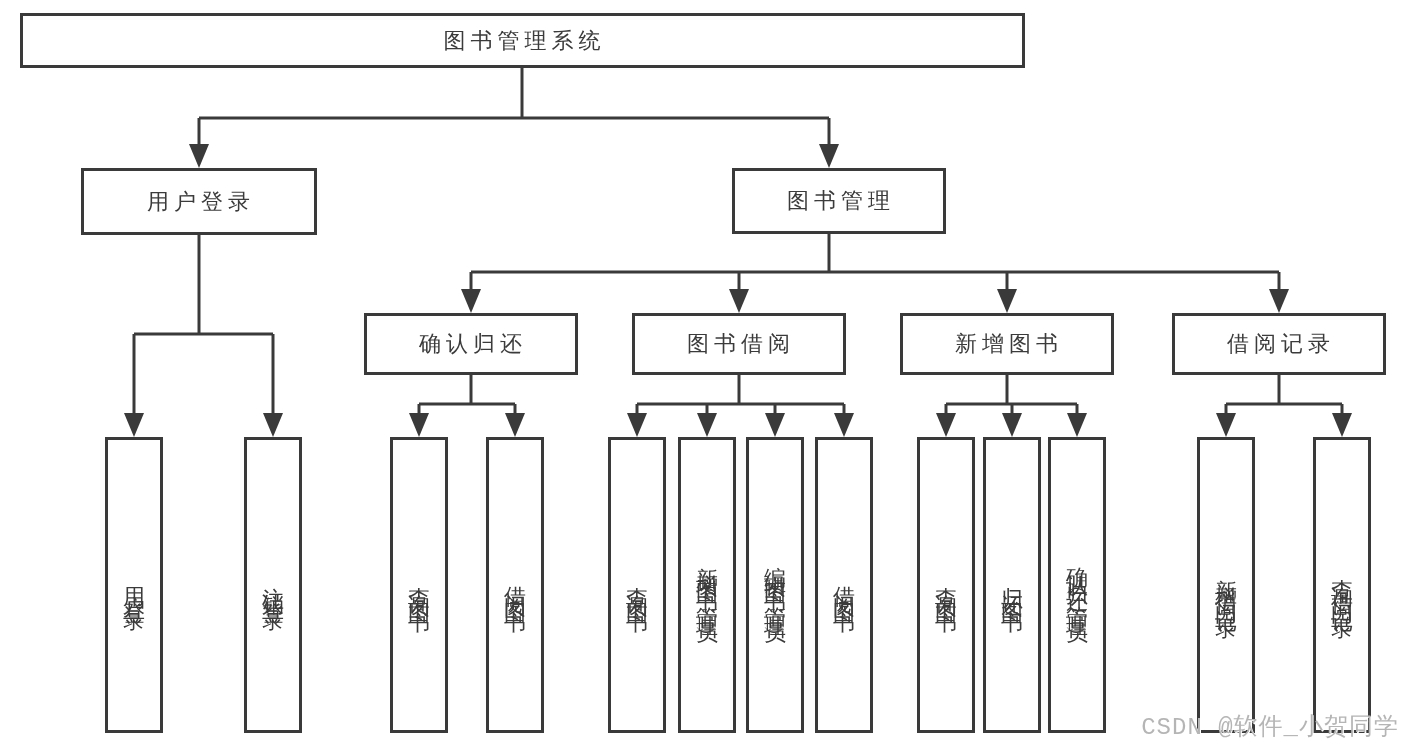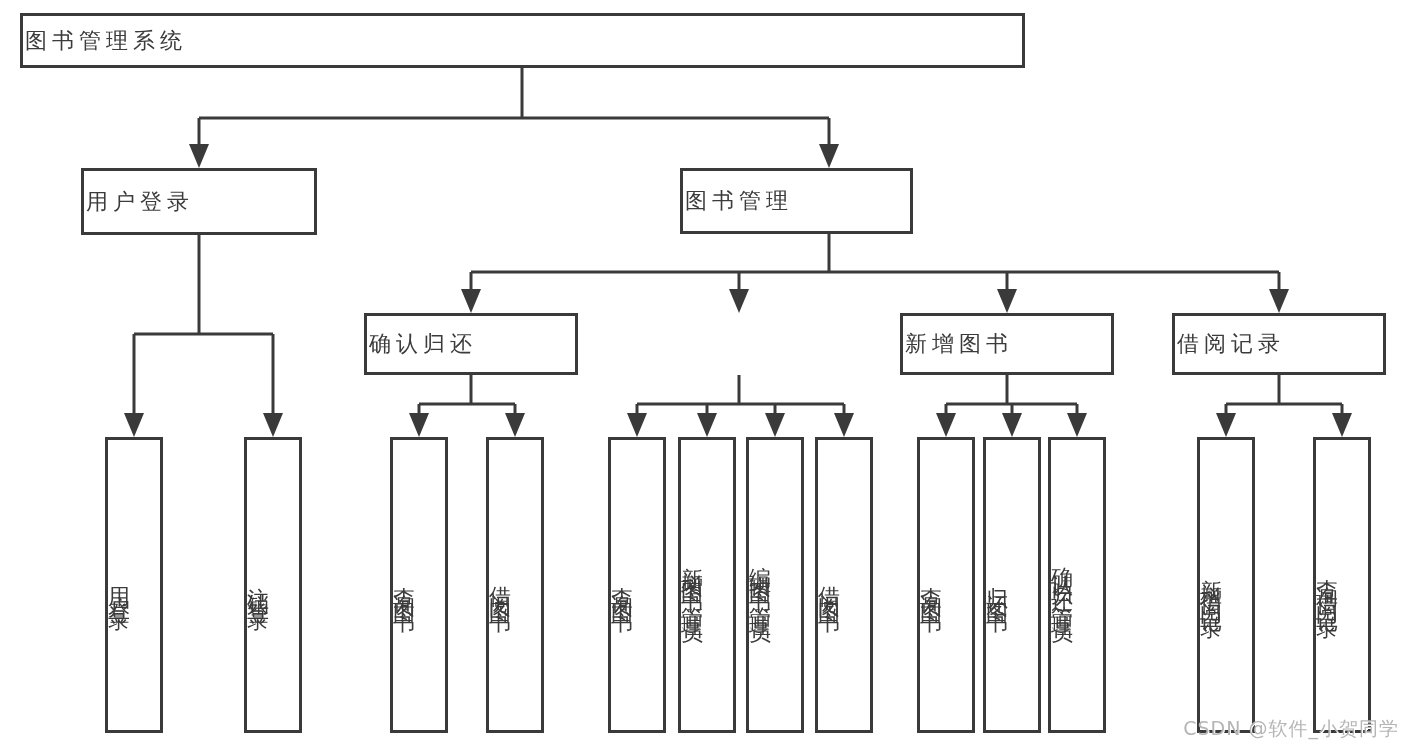--- a/index.html
+++ b/index.html
@@ -6,33 +6,34 @@
   .stage{
     position:relative;width:1405px;height:747px;background:#ffffff;overflow:hidden;
     font-family:"DejaVu Sans","Liberation Sans",sans-serif;
     color:#3b3b3b;
   }
   .wires{position:absolute;left:0;top:0;width:1405px;height:747px;}
   .wires path{stroke:#3a3a3a;stroke-width:3;fill:none;}
   .wires polygon{fill:#3a3a3a;stroke:none;}
   .box{
     position:absolute;box-sizing:border-box;background:#ffffff;
-    border:3px solid #3a3a3a;display:flex;align-items:center;
+    border:3px solid #3a3a3a;display:flex;align-items:center;justify-content:center;
   }
   .box.h span{font-size:22px;letter-spacing:5px;white-space:nowrap;transform:translateX(2px);}
   .box.v{top:437px;height:296px;width:58px;}
   .box.v span{
     writing-mode:vertical-rl;
     font-size:22px;letter-spacing:8px;line-height:1;
     white-space:nowrap;
   }
   .watermark{
     position:absolute;right:6px;bottom:5px;
-    font-size:19px;color:#b5b5b5;letter-spacing:1px;white-space:nowrap;
+    font-size:24px;color:#b5b5b5;letter-spacing:1px;white-space:nowrap;
     text-shadow:1px 1px 0 #ffffff;
+    font-family:Liberation Mono, monospace;
   }
 </style>
 </head>
 <body>
 
 <div class="stage">
 
   <svg class="wires" viewBox="0 0 1405 747">
 
     <g>
@@ -109,26 +110,29 @@
     </g>
   </svg>
 
   <div class="box h" style="left:20px;top:13px;width:1005px;height:55px">
     <span>图书管理系统</span>
   </div>
 
   <div class="box h" style="left:81px;top:168px;width:236px;height:67px">
     <span>用户登录</span>
   </div>
-  <div class="box h" style="left:680px;top:168px;width:233px;height:66px">
+  <div class="box h" style="left:732px;top:168px;width:214px;height:66px">
     <span>图书管理</span>
   </div>
 
   <div class="box h" style="left:364px;top:313px;width:214px;height:62px">
     <span>确认归还</span>
+  </div>
+  <div class="box h" style="left:632px;top:313px;width:214px;height:62px">
+    <span>图书借阅</span>
   </div>
   <div class="box h" style="left:900px;top:313px;width:214px;height:62px">
     <span>新增图书</span>
   </div>
   <div class="box h" style="left:1172px;top:313px;width:214px;height:62px">
     <span>借阅记录</span>
   </div>
 
   <div class="box v" style="left:105px">
     <span>用户登录</span>

